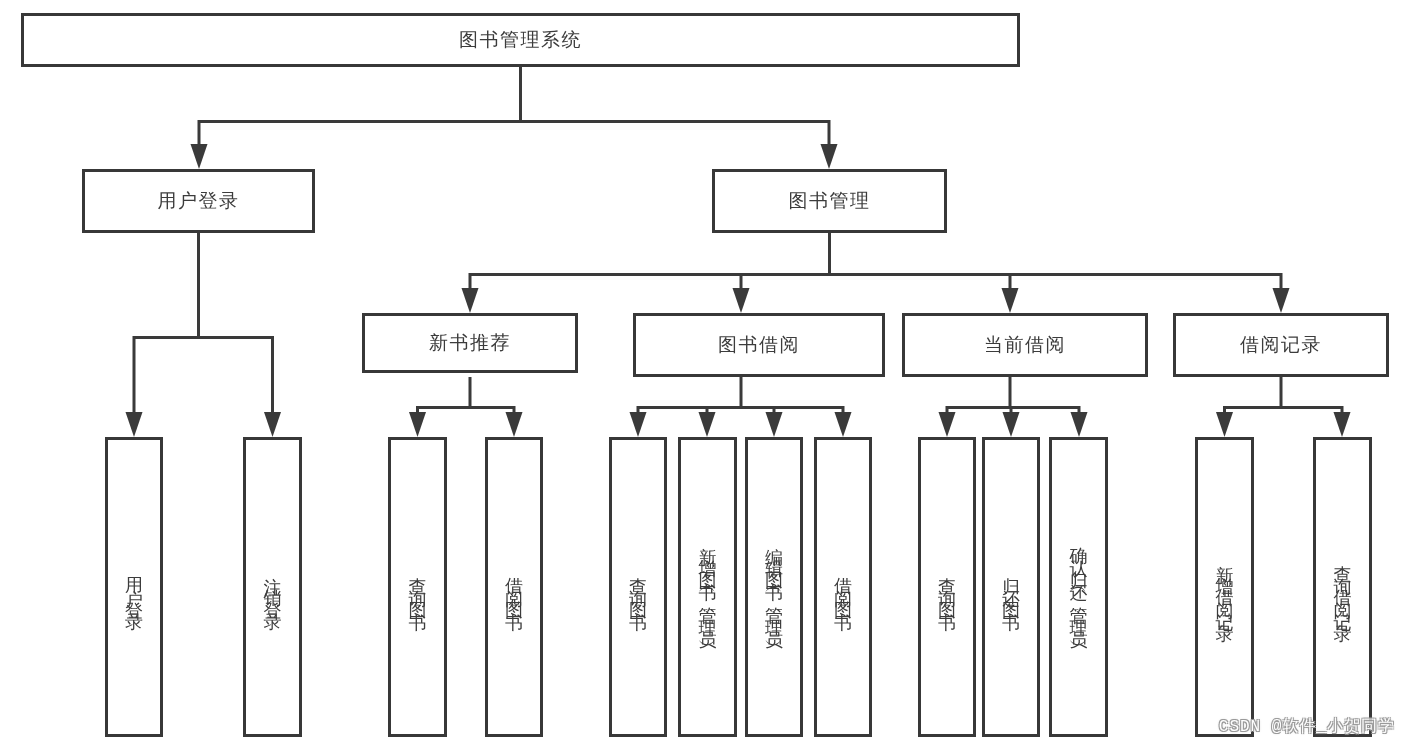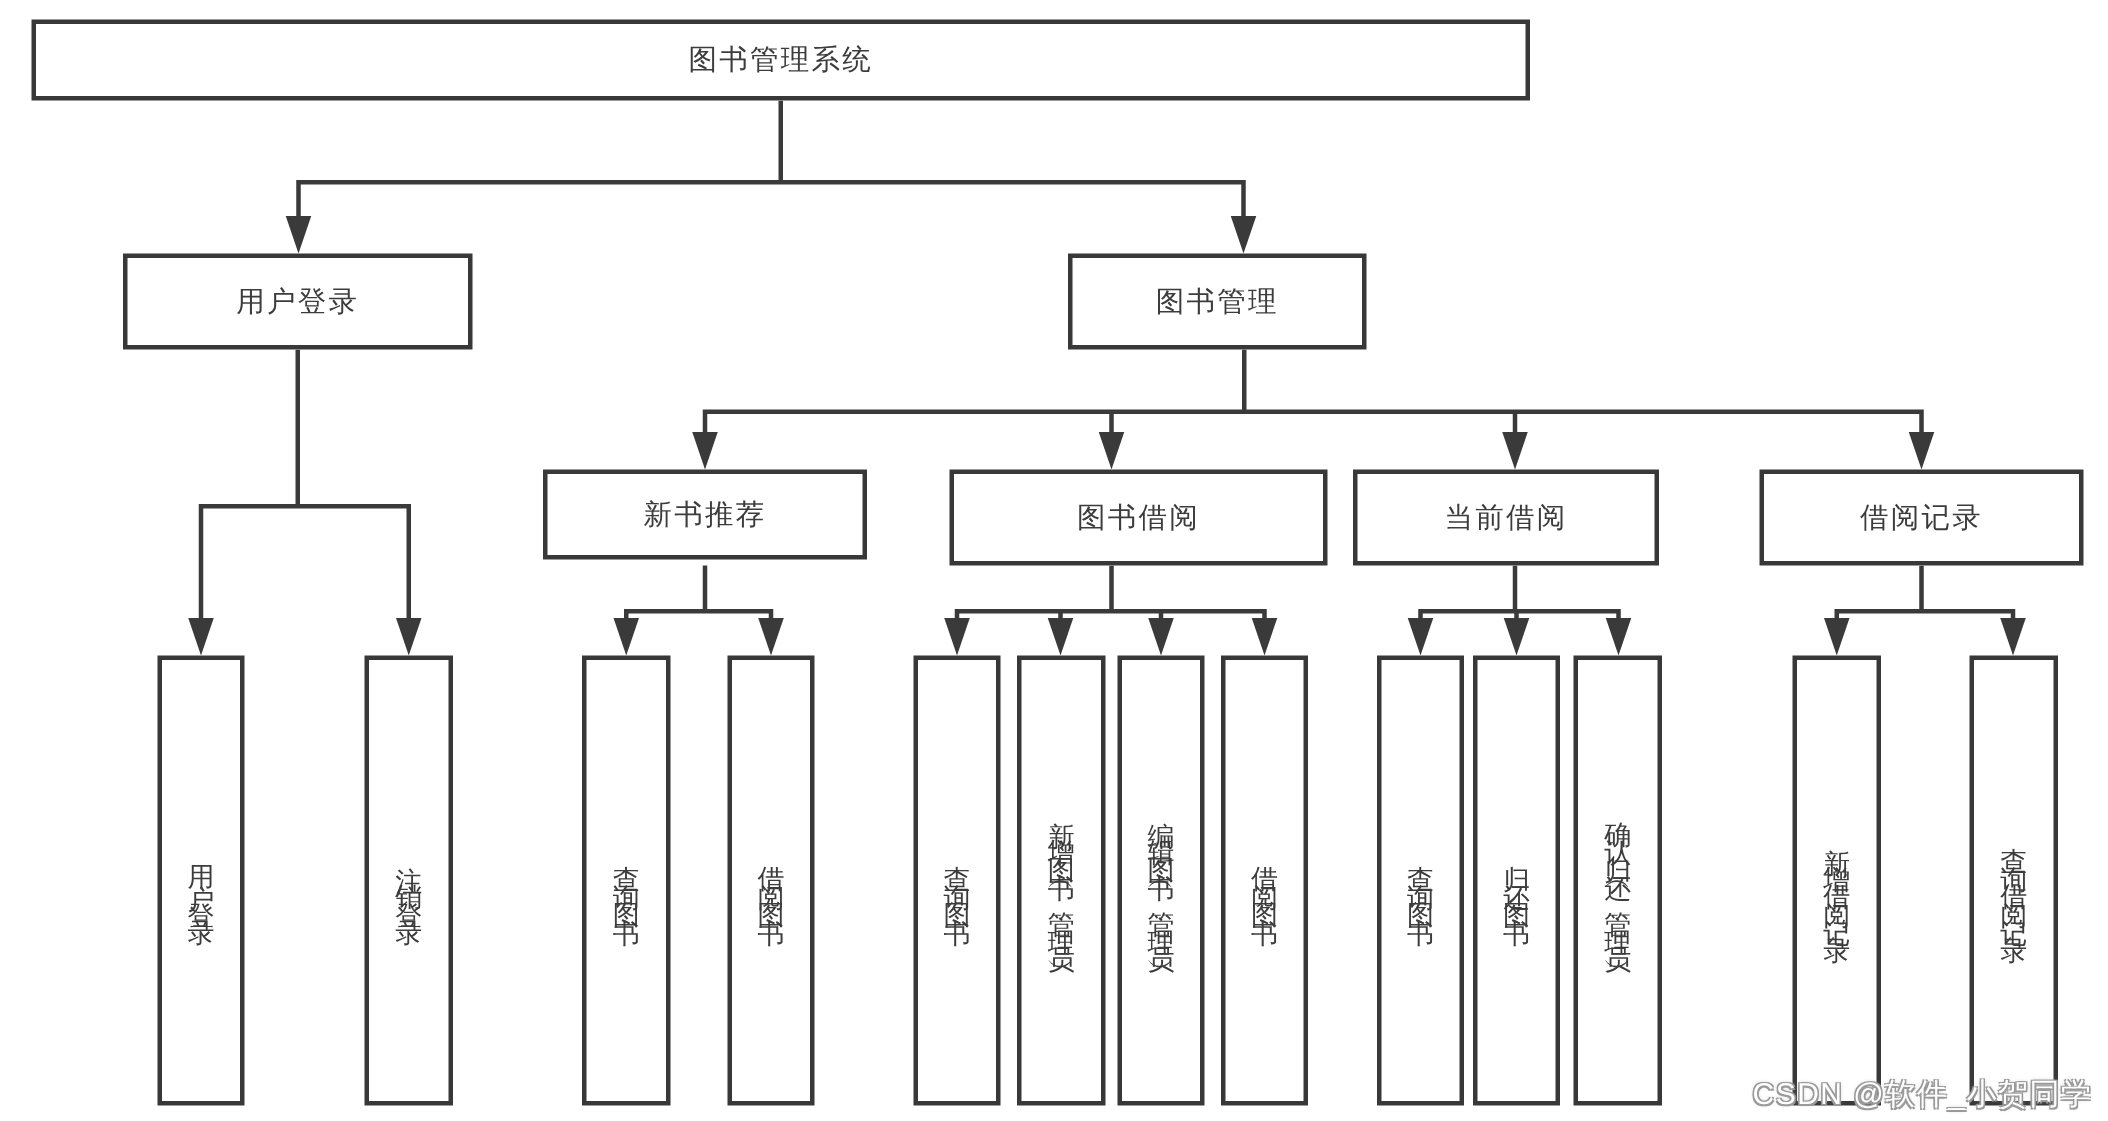--- a/index.html
+++ b/index.html
@@ -35,30 +35,30 @@
     writing-mode:vertical-rl;
     text-orientation:mixed;
     font-size:18px;
     letter-spacing:12px;
     line-height:1;
   }
   .watermark{
     position:absolute;
     top:716px;
     right:10px;
-    font-size:20px;
+    font-size:16px;
     letter-spacing:1px;
     color:#ffffff;
     text-shadow:
       -1px -1px 0 #9a9a9a,
        1px -1px 0 #9a9a9a,
       -1px  1px 0 #9a9a9a,
        1px  1px 0 #9a9a9a,
        0 0 3px #b5b5b5;
-    font-family:Liberation Sans, sans-serif;
+    font-family:Liberation Mono, monospace;
   }
 </style>
 </head>
 <body>
 
 <div class="canvas">
 
   <svg class="connectors" viewBox="0 0 1405 747" xmlns="http://www.w3.org/2000/svg">
 
     <path d="M520.5 67 V121.5 M199 121.5 H829 M199 120 V147 M829 120 V147"></path>
@@ -91,25 +91,25 @@
     <polygon points="1070.5,412 1087.5,412 1079,437"></polygon>
 
     <path d="M1281 377 V407.5 M1224.5 407.5 H1342 M1224.5 406 V415 M1342 406 V415"></path>
     <polygon points="1216,412 1233,412 1224.5,437"></polygon>
     <polygon points="1333.5,412 1350.5,412 1342,437"></polygon>
   </svg>
 
   <div class="box h" style="left:21px;top:13px;width:999px;height:54px">图书管理系统</div>
 
   <div class="box h" style="left:82px;top:169px;width:233px;height:64px">用户登录</div>
-  <div class="box h" style="left:712px;top:169px;width:199px;height:64px">图书管理</div>
+  <div class="box h" style="left:712px;top:169px;width:235px;height:64px">图书管理</div>
 
   <div class="box h" style="left:362px;top:313px;width:216px;height:60px">新书推荐</div>
   <div class="box h" style="left:633px;top:313px;width:252px;height:64px">图书借阅</div>
-  <div class="box h" style="left:902px;top:313px;width:204px;height:64px">当前借阅</div>
+  <div class="box h" style="left:902px;top:313px;width:246px;height:64px">当前借阅</div>
   <div class="box h" style="left:1173px;top:313px;width:216px;height:64px">借阅记录</div>
 
   <div class="box v" style="left:105px;top:437px;width:58px;height:300px">用户登录</div>
   <div class="box v" style="left:243px;top:437px;width:59px;height:300px">注销登录</div>
 
   <div class="box v" style="left:388px;top:437px;width:59px;height:300px">查询图书</div>
   <div class="box v" style="left:485px;top:437px;width:58px;height:300px">借阅图书</div>
 
   <div class="box v" style="left:609px;top:437px;width:58px;height:300px">查询图书</div>
   <div class="box v" style="left:678px;top:437px;width:59px;height:300px">新增图书（管理员）</div>

